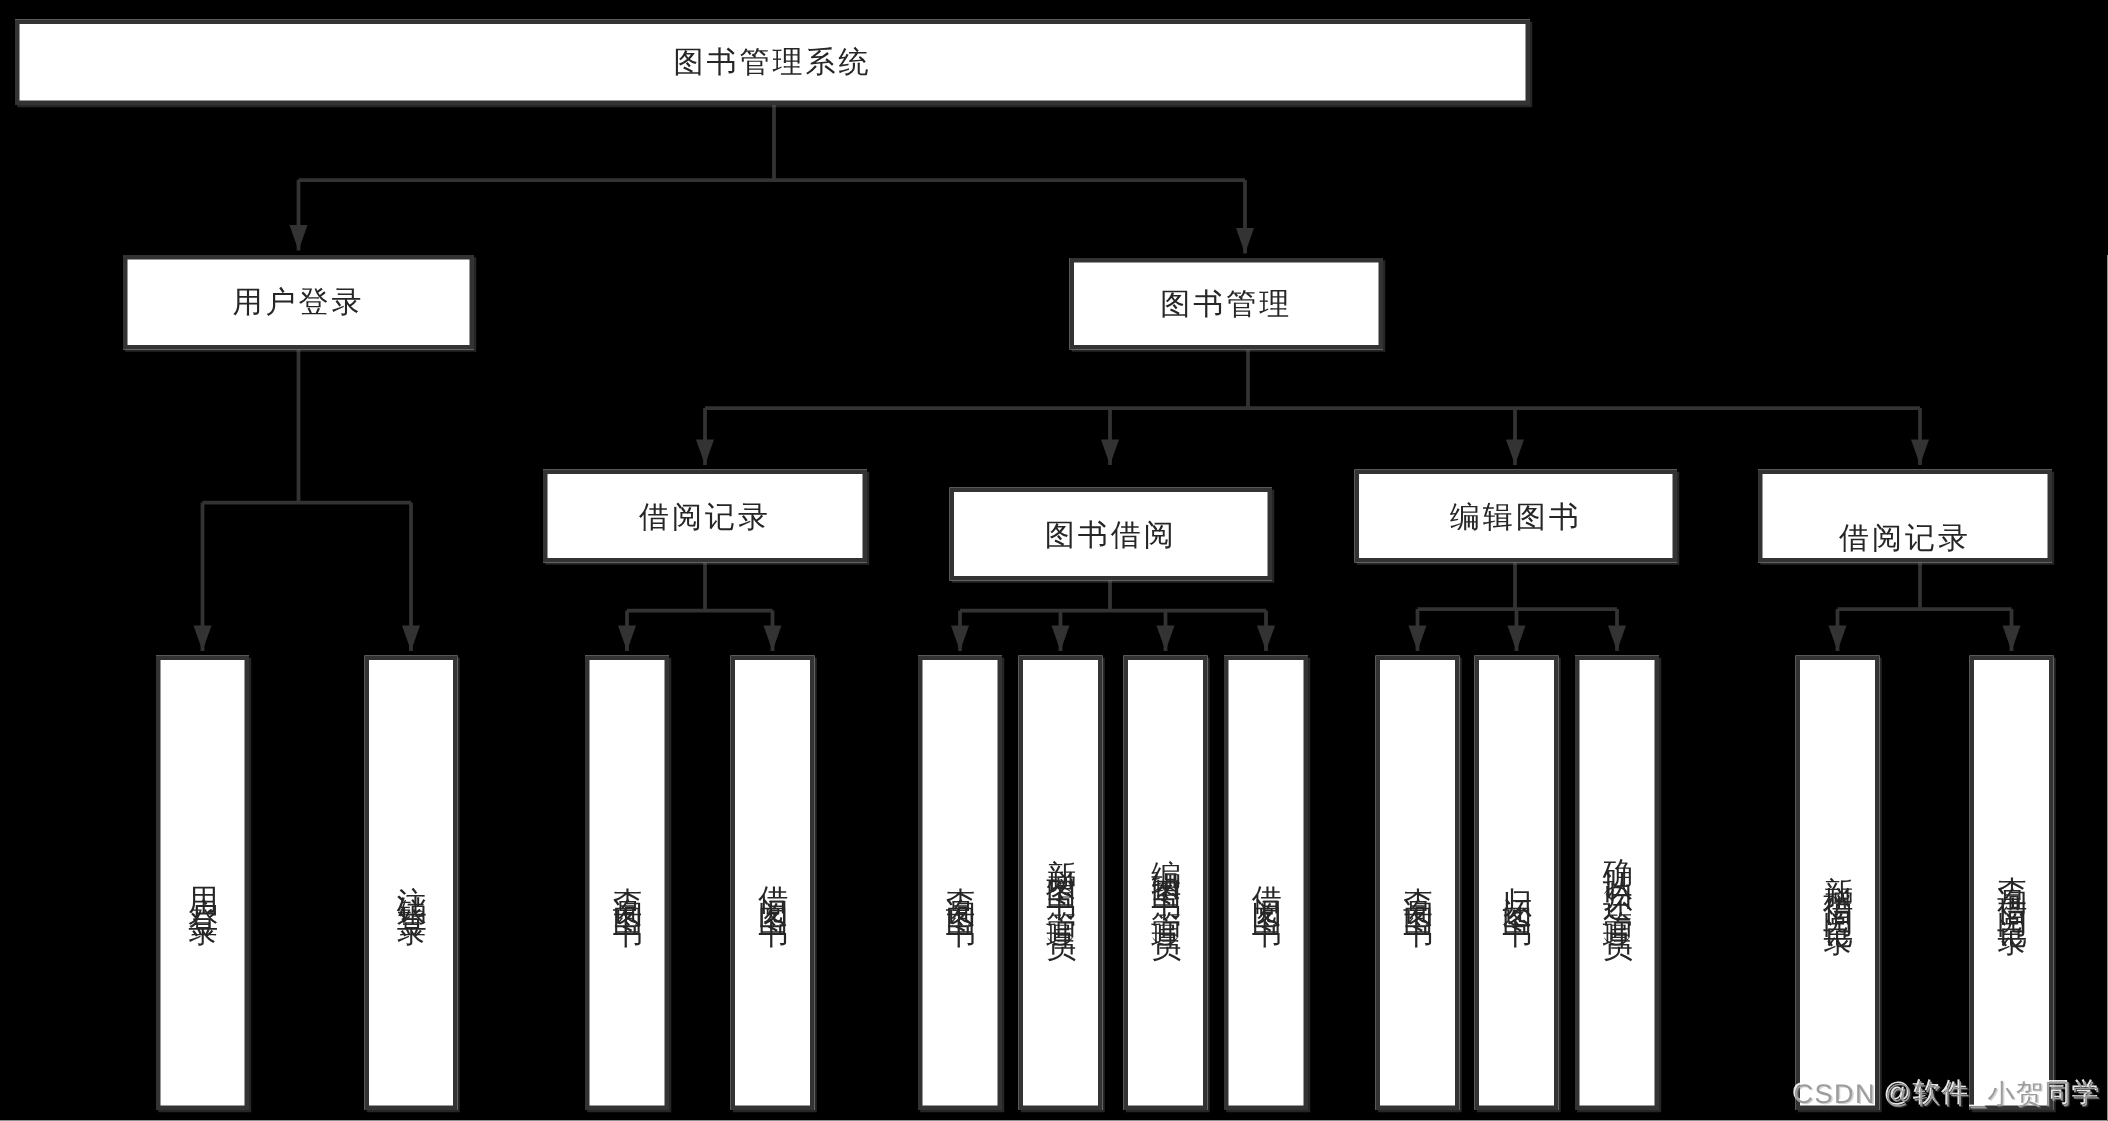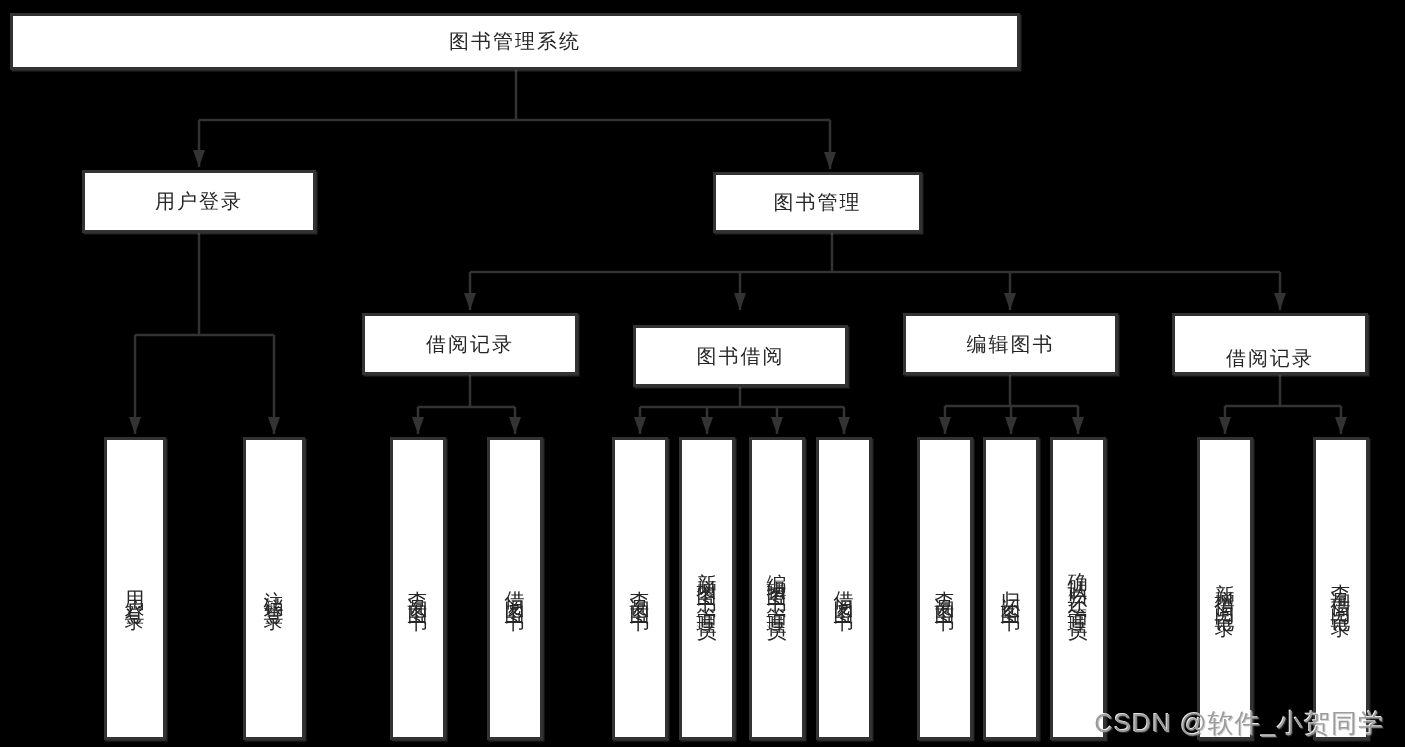--- a/index.html
+++ b/index.html
@@ -12,21 +12,21 @@
     position:absolute; background:#ffffff; border:3px solid #333333;
     box-sizing:border-box; display:flex; align-items:center; justify-content:center;
     color:#262626; box-shadow:1.5px 1.5px 0 rgba(110,110,110,0.35);
   }
   .h-label { font-size:20px; letter-spacing:2px; white-space:nowrap; }
   .v-label {
     writing-mode:vertical-rl; text-orientation:mixed;
     font-size:20px; line-height:1; letter-spacing:7px; white-space:nowrap;
   }
   .watermark {
-    position:absolute; right:20px; bottom:6px; font-size:26px; color:#9c9c9c;
+    position:absolute; right:4px; bottom:6px; font-size:18px; color:#9c9c9c;
     letter-spacing:1px; white-space:nowrap;
     text-shadow:-1px -1px 0 rgba(255,255,255,0.9), 1px 1px 0 rgba(125,125,125,0.35);
   }
 </style>
 </head>
 <body>
 
 <div class="stage">
 
   <svg class="edges" width="1405" height="747" viewBox="0 0 1405 747" xmlns="http://www.w3.org/2000/svg">

